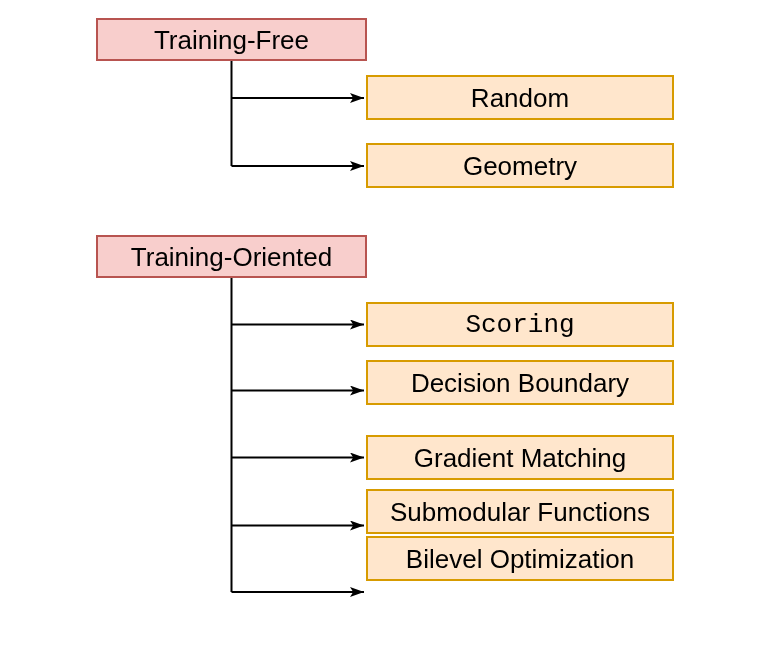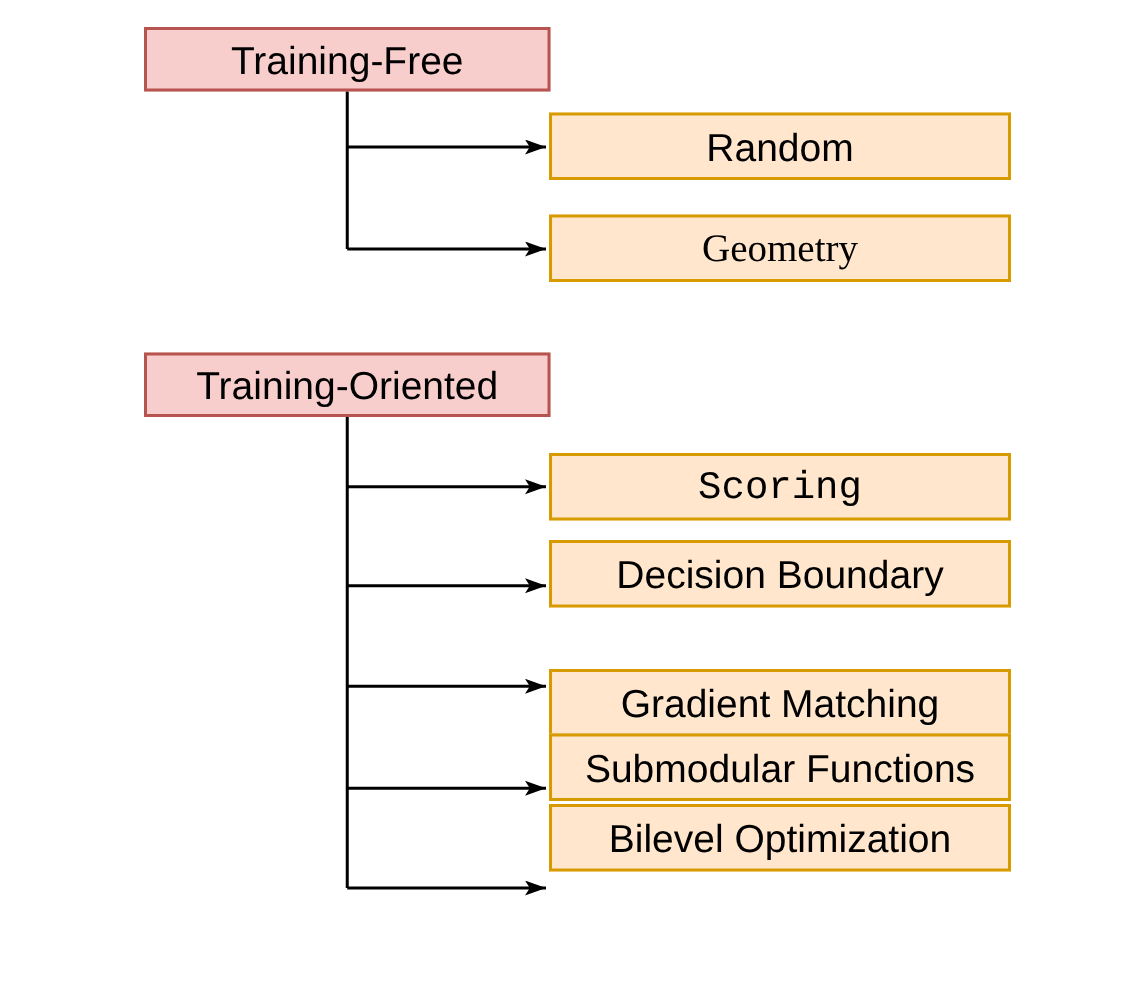--- a/index.html
+++ b/index.html
@@ -44,24 +44,24 @@
   .child-node {
     left: 366px;
     width: 308px;
     height: 45px;
     background: #ffe6cc;
     border: 2px solid #d79b00;
   }
   #node-training-free      { top: 18px;  }
   #node-training-oriented  { top: 235px; }
   #node-random             { top: 75px;  }
-  #node-geometry           { top: 143px; font-family: Liberation Serif, serif; }
+  #node-geometry           { top: 143px; }
   #node-scoring            { top: 302px; font-family: Liberation Mono, monospace; }
   #node-decision-boundary  { top: 360px; }
-  #node-gradient-matching  { top: 446px; text-align: center; }
+  #node-gradient-matching  { top: 435px; text-align: center; }
   #node-submodular         { top: 489px; }
   #node-bilevel            { top: 536px; }
 </style>
 </head>
 <body>
 
 <div id="canvas">
 
   <svg id="connectors" viewBox="0 0 765 655" xmlns="http://www.w3.org/2000/svg">
     <defs>

